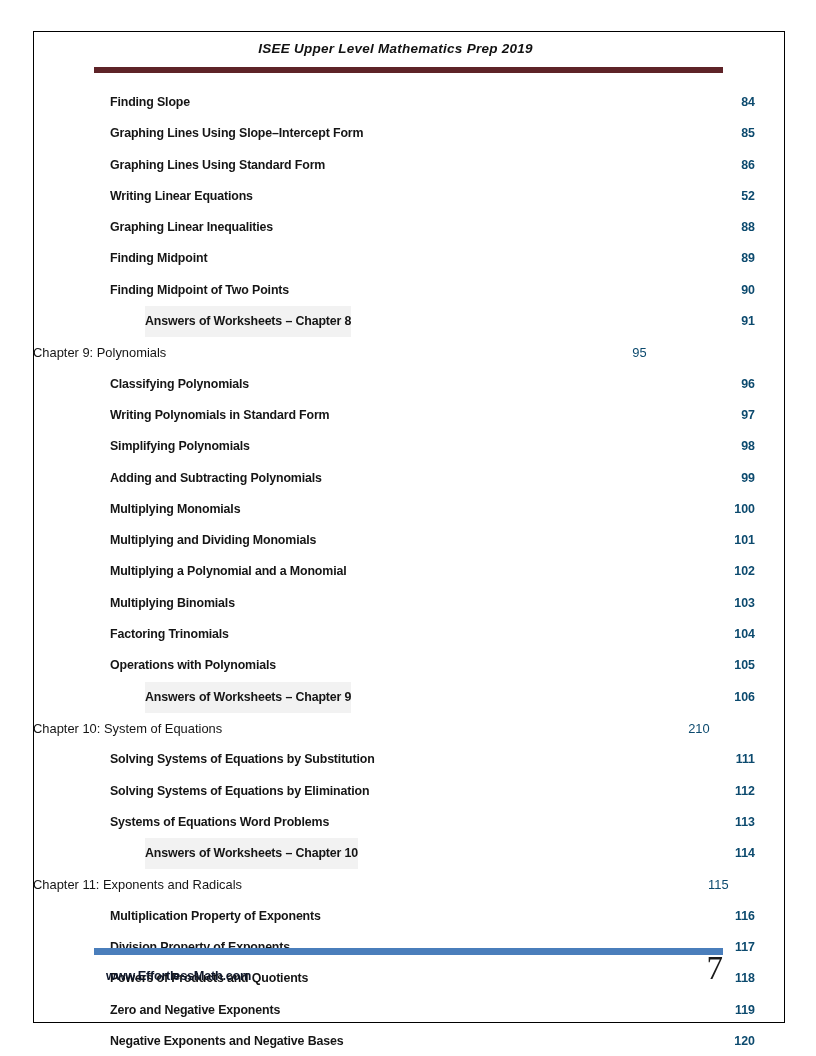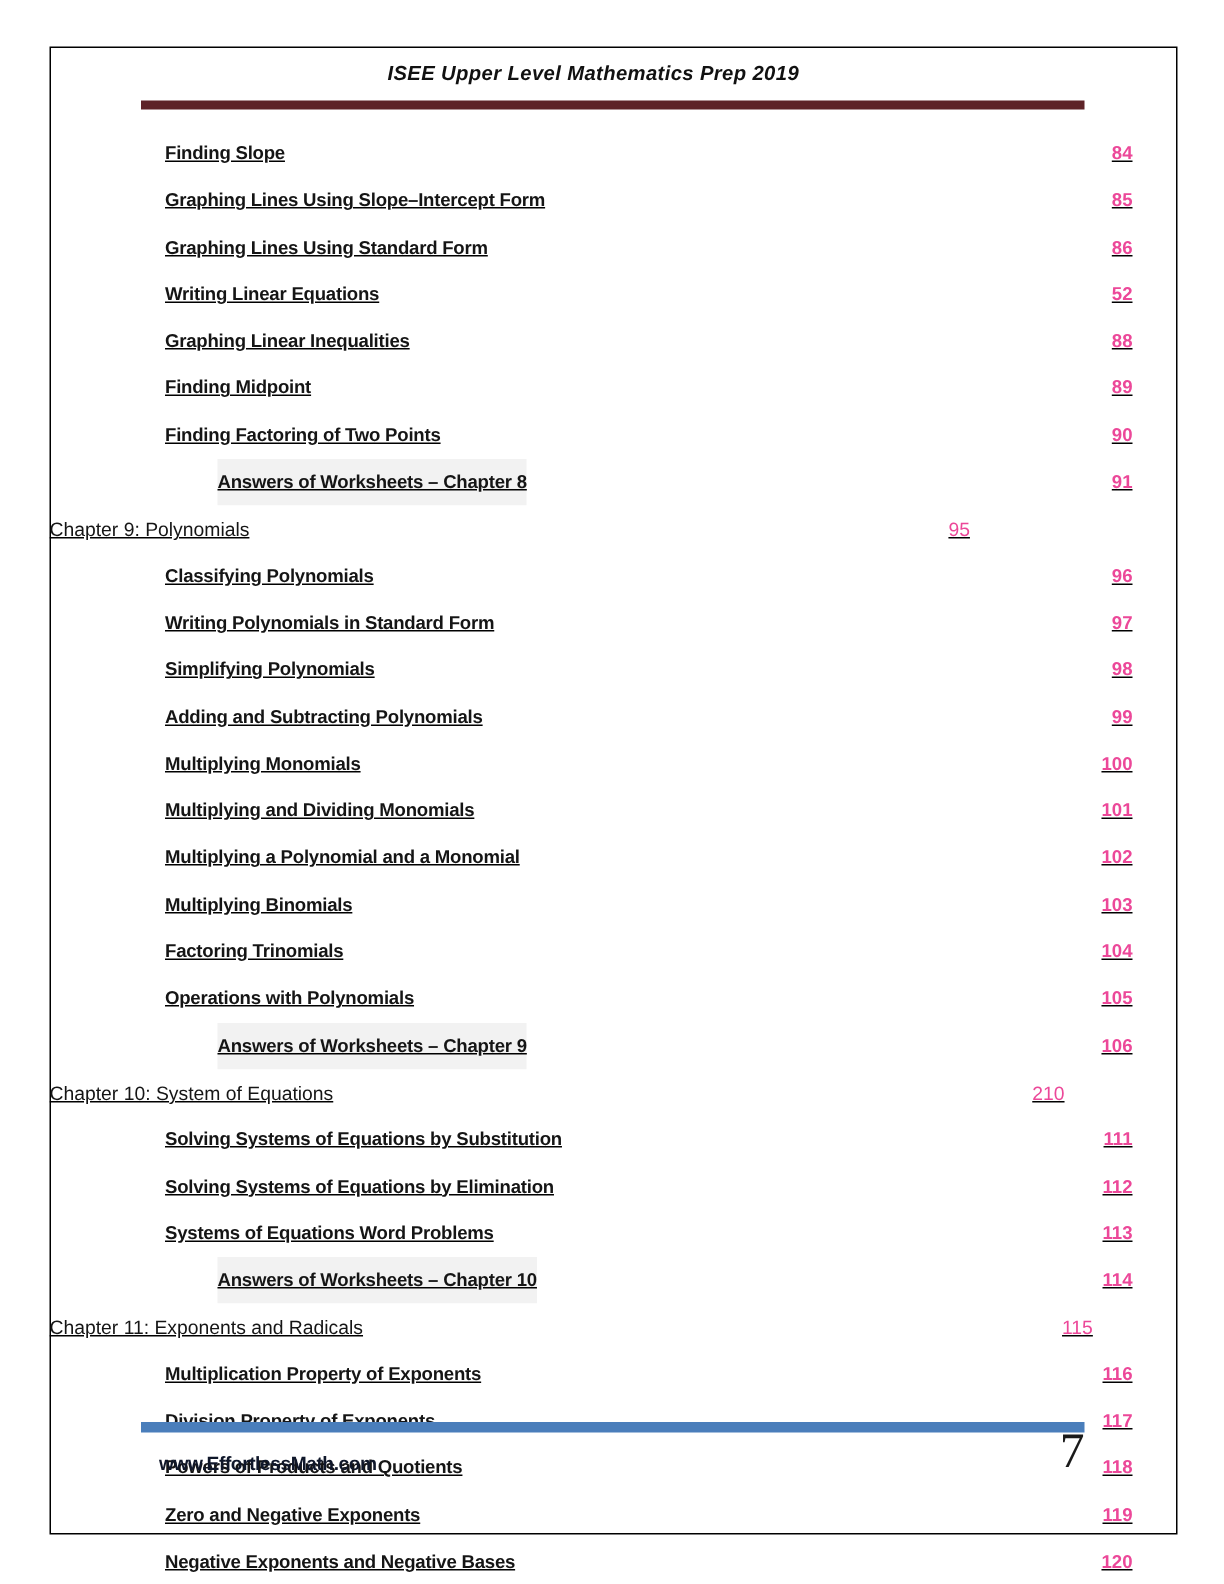--- a/index.html
+++ b/index.html
@@ -80,21 +80,20 @@
   }
 
   .toc-entry {
     position: relative;
     display: flex;
     align-items: flex-end;
     height: 31.3px;
     line-height: 31.3px;
     white-space: nowrap;
     overflow: hidden;
-    text-decoration: underline;
   }
 
   .toc-entry .label {
     font-size: 12.4px;
     font-weight: bold;
     letter-spacing: -0.15px;
     color: #151515;
     flex: 0 0 auto;
   }
 
@@ -114,21 +113,21 @@
     position: absolute;
     left: 0;
     bottom: 0.16em;
     white-space: nowrap;
   }
 
   .toc-entry .pageno {
     flex: 0 0 auto;
     font-size: 12.4px;
     font-weight: bold;
-    color: #ec4899;
+    color: #0c4a6e;
     text-align: right;
     padding-left: 1px;
   }
 
   
   .toc-entry.level-1 {
     padding-right: 0;
   }
   .toc-entry.level-1 .label {
     font-weight: normal;
@@ -234,21 +233,21 @@
           <span class="label">Graphing Linear Inequalities</span>
           <span class="leader"></span>
           <span class="pageno">88</span>
         </div>
         <div class="toc-entry level-2">
           <span class="label">Finding Midpoint</span>
           <span class="leader"></span>
           <span class="pageno">89</span>
         </div>
         <div class="toc-entry level-2">
-          <span class="label">Finding Factoring of Two Points</span>
+          <span class="label">Finding Midpoint of Two Points</span>
           <span class="leader"></span>
           <span class="pageno">90</span>
         </div>
         <div class="toc-entry level-2">
           <span class="label shaded">Answers of Worksheets – Chapter 8</span>
           <span class="leader"></span>
           <span class="pageno">91</span>
         </div>
         <div class="toc-entry level-1">
           <span class="label">Chapter 9: Polynomials</span>

